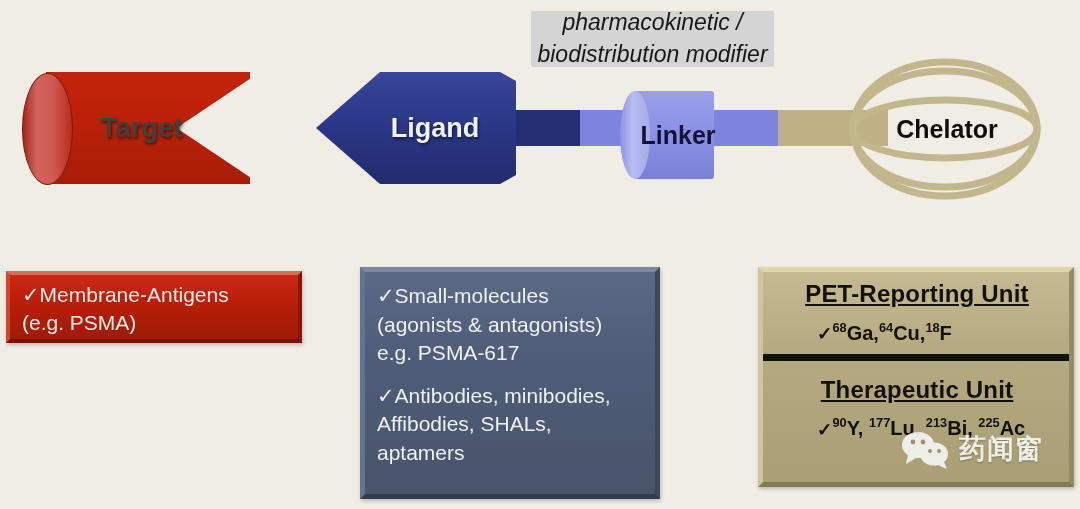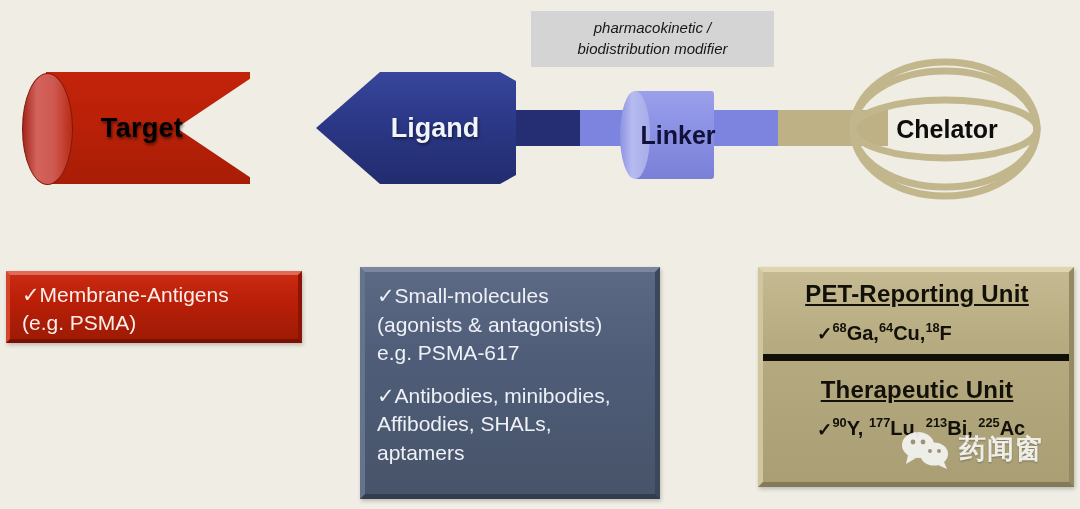--- a/index.html
+++ b/index.html
@@ -39,21 +39,21 @@
     position: absolute;
     left: 0; top: 1px; width: 49px; height: 110px;
     border-radius: 50%;
     background: linear-gradient(90deg,#a4261b 0%, #d2635c 28%, #cf5a52 62%, #b92b15 100%);
     border: 1px solid #7d1a0c;
   }
   #target-label {
     position: absolute;
     left: 60px; top: 0; width: 120px; height: 112px;
     display: flex; align-items: center; justify-content: center;
-    color: #000000;
+    color: #404040;
     font-size: 27px; font-weight: bold; letter-spacing: .3px;
     text-shadow: 1px 2px 3px rgba(0,0,0,.55);
   }
 
   
   #ligand-shape { left: 316px; top: 72px; width: 200px; height: 112px; }
   #ligand-body {
     position: absolute; inset: 0;
     background: linear-gradient(180deg,#38469c 0%, #2b3887 45%, #222c6e 100%);
     -webkit-clip-path: polygon(0 50%, 32% 0, 92% 0, 100% 8%, 100% 92%, 92% 100%, 32% 100%);
@@ -99,21 +99,21 @@
     color: #0d0d0d; font-size: 25px; font-weight: bold;
     padding-left: 4px; box-sizing: border-box;
   }
 
   
   #pk-box {
     left: 531px; top: 11px; width: 243px; height: 56px;
     background: #d4d4d4;
     display: flex; flex-direction: column;
     align-items: center; justify-content: center;
-    font-style: italic; font-size: 15px; color: #17171a;
+    font-style: italic; font-size: 23px; color: #17171a;
     line-height: 1.38;
   }
 
   
 
   
   #red-box {
     left: 6px; top: 271px; width: 296px; height: 72px;
     background: linear-gradient(180deg,#c92a12 0%, #bb1f08 40%, #9e1b05 100%);
     border-top: 4px solid #e06a55;

